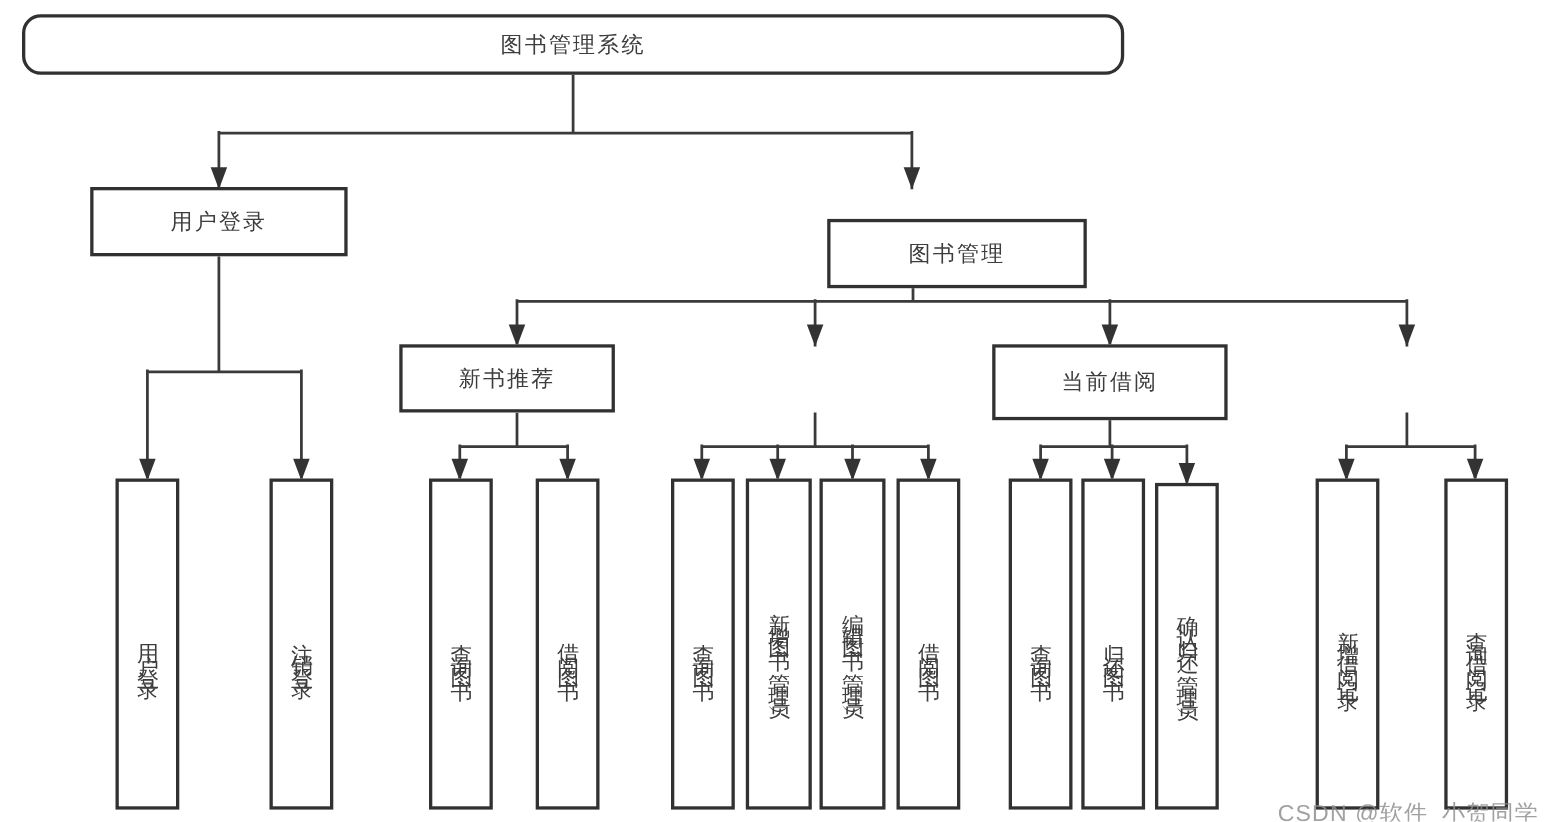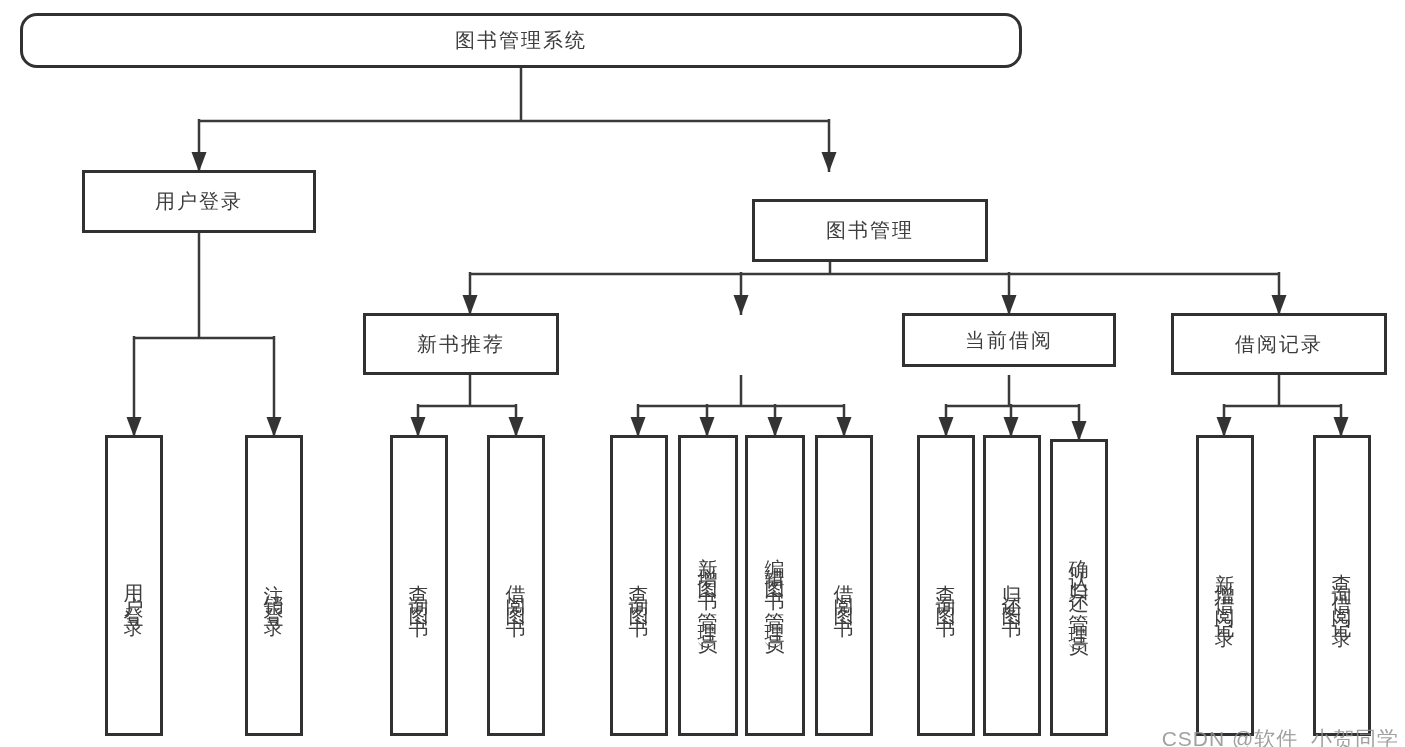--- a/index.html
+++ b/index.html
@@ -113,25 +113,22 @@
   <div class="hbox" style="left:82px; top:170px; width:234px; height:63px;">
     <span>用户登录</span>
   </div>
   <div class="hbox" style="left:752px; top:170px; width:236px; height:63px;margin-top:29px;">
     <span>图书管理</span>
   </div>
 
   <div class="hbox" style="left:363px; top:313px; width:196px; height:62px;">
     <span>新书推荐</span>
   </div>
-  <div class="hbox" style="left:902px; top:313px; width:214px; height:54px;">
+  <div class="hbox" style="left:902px; top:313px; width:214px; height:69px;">
     <span>当前借阅</span>
-  </div>
-  <div class="hbox" style="left:1171px; top:313px; width:216px; height:62px;">
-    <span>借阅记录</span>
   </div>
 
   <div class="vbox" style="left:105px; top:435px; width:58px; height:301px;">
     <span class="vtext">用户登录</span>
   </div>
   <div class="vbox" style="left:245px; top:435px; width:58px; height:301px;">
     <span class="vtext">注销登录</span>
   </div>
 
   <div class="vbox" style="left:390px; top:435px; width:58px; height:301px;">

